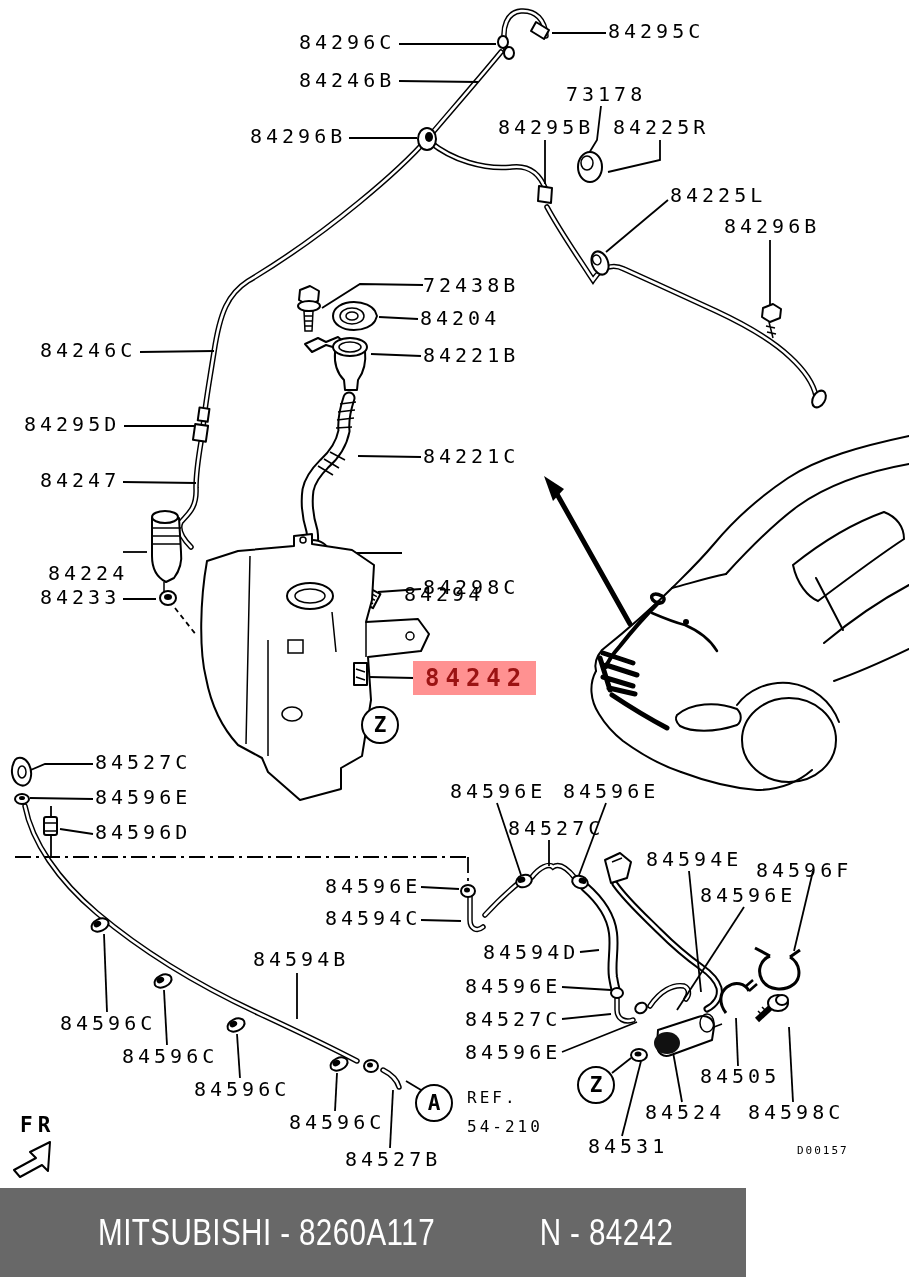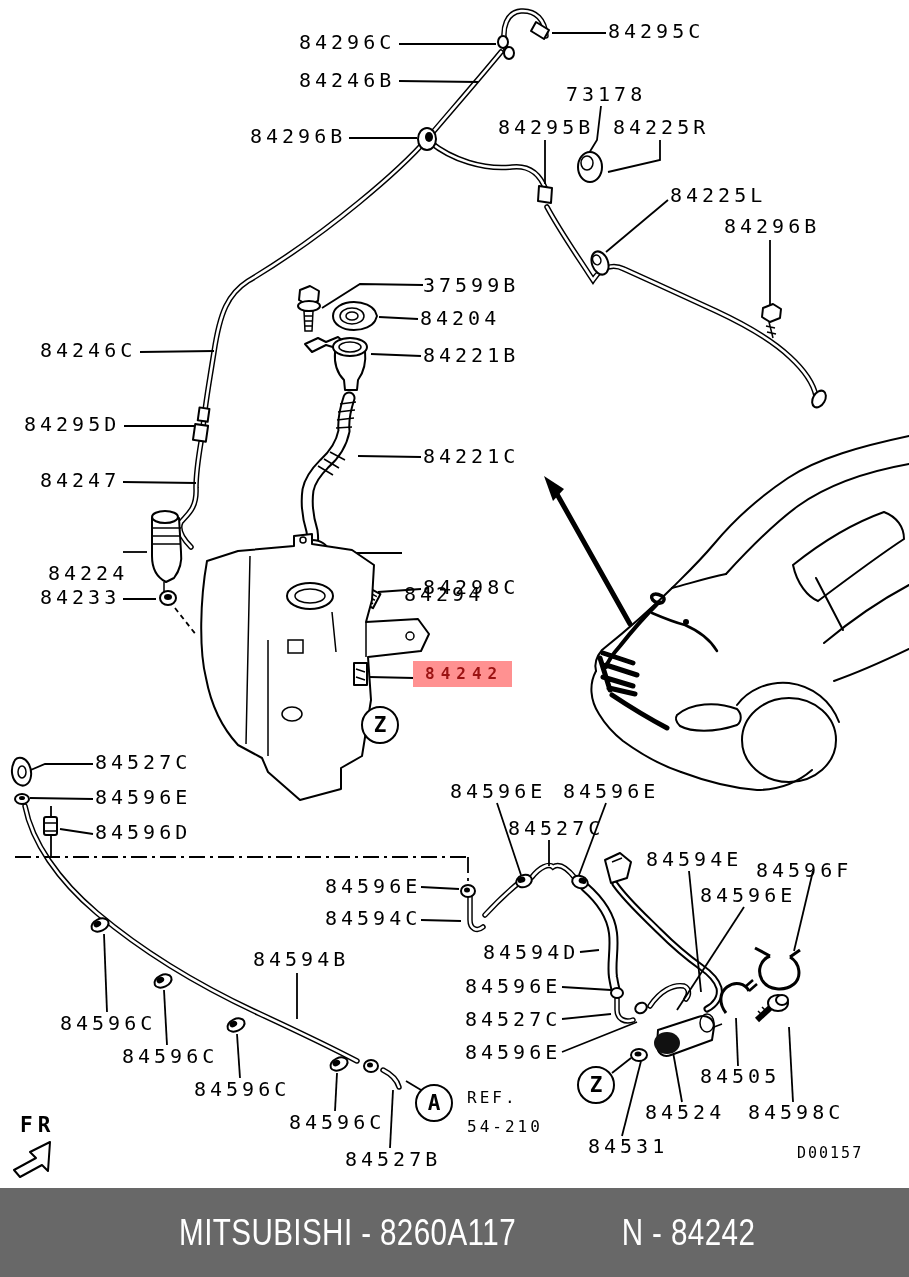--- a/index.html
+++ b/index.html
@@ -4,26 +4,26 @@
 <style>
   html,body{margin:0;padding:0;background:#fff;}
   #stage{position:relative;width:909px;height:1277px;background:#fff;overflow:hidden;
          font-family:"DejaVu Sans Mono",monospace;}
   #artwork{position:absolute;left:0;top:0;}
   .label{position:absolute;font-size:20px;letter-spacing:4px;line-height:1;color:#000;
          white-space:nowrap;font-family:"DejaVu Sans Mono",monospace;}
   .marker{position:absolute;width:38px;height:38px;border:2.5px solid #000;border-radius:50%;
           background:#fff;display:flex;align-items:center;justify-content:center;
           font-size:21px;font-weight:bold;transform:translate(-50%,-50%);box-sizing:border-box;}
-  .hl{position:absolute;font-size:16px;font-weight:bold;letter-spacing:6px;line-height:1;
+  .hl{position:absolute;font-size:24px;font-weight:bold;letter-spacing:6px;line-height:1;
       padding:5px 9px 5px 12px;}
   .note{position:absolute;font-size:16px;letter-spacing:3px;line-height:1;color:#000;white-space:nowrap;}
-  .code{position:absolute;font-size:15px;letter-spacing:2px;color:#000;}
+  .code{position:absolute;font-size:11px;letter-spacing:2px;color:#000;}
   .fr{position:absolute;font-size:21px;letter-spacing:5px;font-weight:bold;color:#000;}
-  #footer{position:absolute;left:0;top:1188px;width:909px;height:89px;
+  #footer{position:absolute;left:0;top:1188px;width:746px;height:89px;
           display:flex;align-items:center;justify-content:center;gap:46px;}
   #footer span{color:#fff;font-family:"Liberation Sans",sans-serif;font-size:37px;
                transform:scaleX(0.8);letter-spacing:0.5px;white-space:nowrap;}
   svg .ln{fill:none;stroke:#000;stroke-width:1.8;}
   svg .tube-o{fill:none;stroke:#000;stroke-width:5.5;stroke-linecap:round;}
   svg .tube-i{fill:none;stroke:#fff;stroke-width:2.6;stroke-linecap:round;}
   svg .fat-o{fill:none;stroke:#000;stroke-width:13;stroke-linecap:round;}
   svg .fat-i{fill:none;stroke:#fff;stroke-width:9;stroke-linecap:round;}
   svg .part{fill:#fff;stroke:#000;stroke-width:2;stroke-linejoin:round;}
   svg .thin{fill:none;stroke:#000;stroke-width:1.5;}
@@ -326,21 +326,21 @@
 
   <div class="label" style="left: 299px; top: 32px;">84296C</div>
     <div class="label" style="left: 608px; top: 21px;">84295C</div>
     <div class="label" style="left: 299px; top: 70px;">84246B</div>
     <div class="label" style="left: 566px; top: 84px;">73178</div>
     <div class="label" style="left: 498px; top: 117px;">84295B</div>
     <div class="label" style="left: 613px; top: 117px;">84225R</div>
     <div class="label" style="left: 250px; top: 126px;">84296B</div>
     <div class="label" style="left: 670px; top: 185px;">84225L</div>
     <div class="label" style="left: 724px; top: 216px;">84296B</div>
-    <div class="label" style="left: 423px; top: 275px;">37599B</div>
+    <div class="label" style="left: 423px; top: 275px;">72438B</div>
     <div class="label" style="left: 420px; top: 308px;">84204</div>
     <div class="label" style="left: 423px; top: 345px;">84221B</div>
     <div class="label" style="left: 40px; top: 340px;">84246C</div>
     <div class="label" style="left: 24px; top: 414px;">84295D</div>
     <div class="label" style="left: 423px; top: 446px;">84221C</div>
     <div class="label" style="left: 40px; top: 470px;">84247</div>
     <div class="label" style="left: 40px; top: 563px; margin-left: 8px;">84224</div>
     <div class="label" style="left: 404px; top: 542px; margin-top: 42px;">84294</div>
     <div class="label" style="left: 40px; top: 587px;">84233</div>
     <div class="label" style="left: 423px; top: 577px;">84298C</div>

